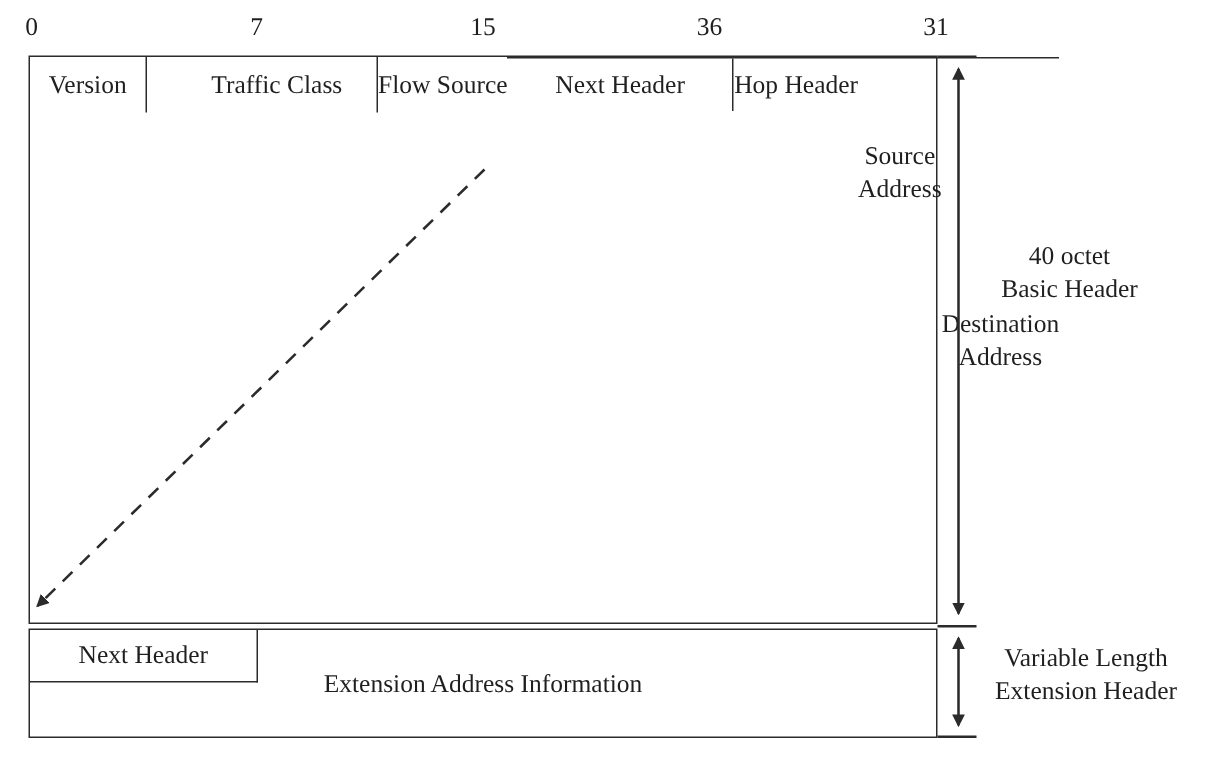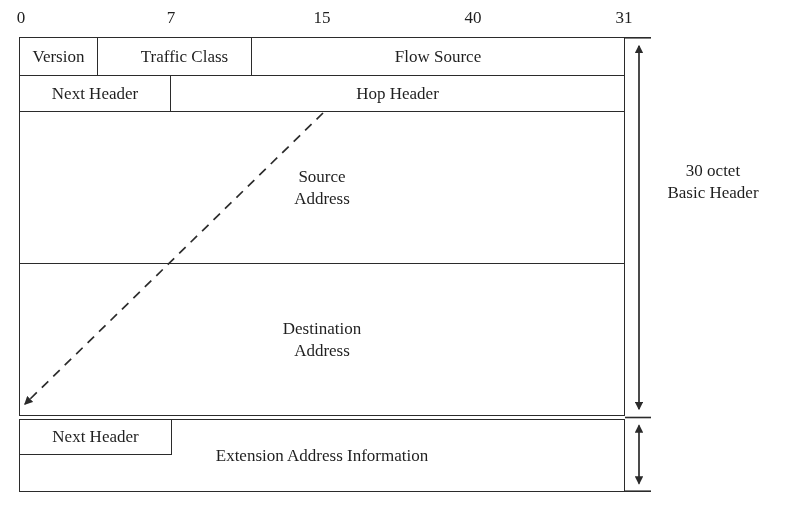--- a/index.html
+++ b/index.html
@@ -30,21 +30,21 @@
   
   .main-box {
     position: absolute;
     left: 19px;
     top: 37px;
     width: 606px;
     height: 379px;
     border: 1.6px solid #2b2b2b;
     box-sizing: border-box;
     display: flex;
-    flex-direction: column;
+    flex-direction: row;
   }
   .row {
     display: flex;
     box-sizing: border-box;
   }
   .row + .row {
     border-top: 1.6px solid #2b2b2b;
   }
   .row-1 { height: 37px; }
   .row-2 { height: 36px; }
@@ -151,21 +151,21 @@
 </style>
 </head>
 <body>
 
 <div class="canvas">
 
   <div>
     <span class="ruler-label" style="left:21px">0</span>
     <span class="ruler-label" style="left:171px">7</span>
     <span class="ruler-label" style="left:322px">15</span>
-    <span class="ruler-label" style="left:473px">40</span>
+    <span class="ruler-label" style="left:473px">36</span>
     <span class="ruler-label" style="left:624px">31</span>
   </div>
 
   <div class="main-box">
     <div class="row row-1">
       <div class="cell c-version">Version</div>
       <div class="cell c-traffic">Traffic Class</div>
       <div class="cell c-flow">Flow Source</div>
     </div>
     <div class="row row-2">
@@ -206,16 +206,18 @@
 
     <g>
       <line x1="639" y1="46" x2="639" y2="409" stroke-width="1.7" marker-start="url(#arw)" marker-end="url(#arw)"></line>
     </g>
 
     <g>
       <line x1="639" y1="425.5" x2="639" y2="483.5" stroke-width="1.7" marker-start="url(#arw)" marker-end="url(#arw)"></line>
     </g>
   </svg>
 
-  <div class="side-label label-basic">30 octet
+  <div class="side-label label-basic">40 octet
 Basic Header</div>
+  <div class="side-label label-ext">Variable Length
+Extension Header</div>
 
 </div>
 
 </body></html>

